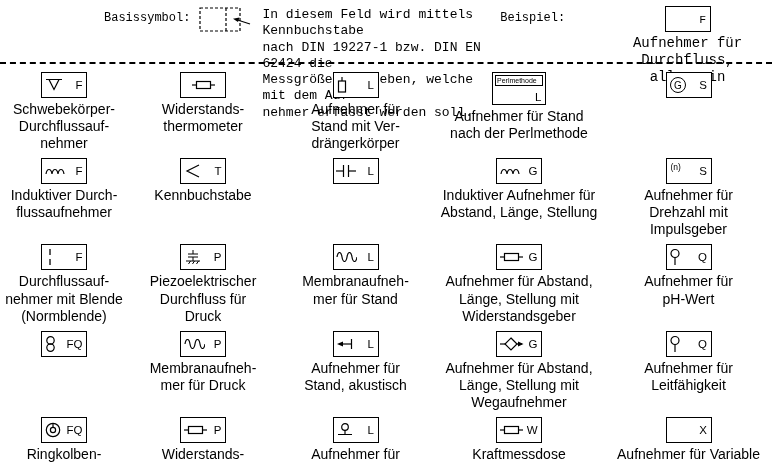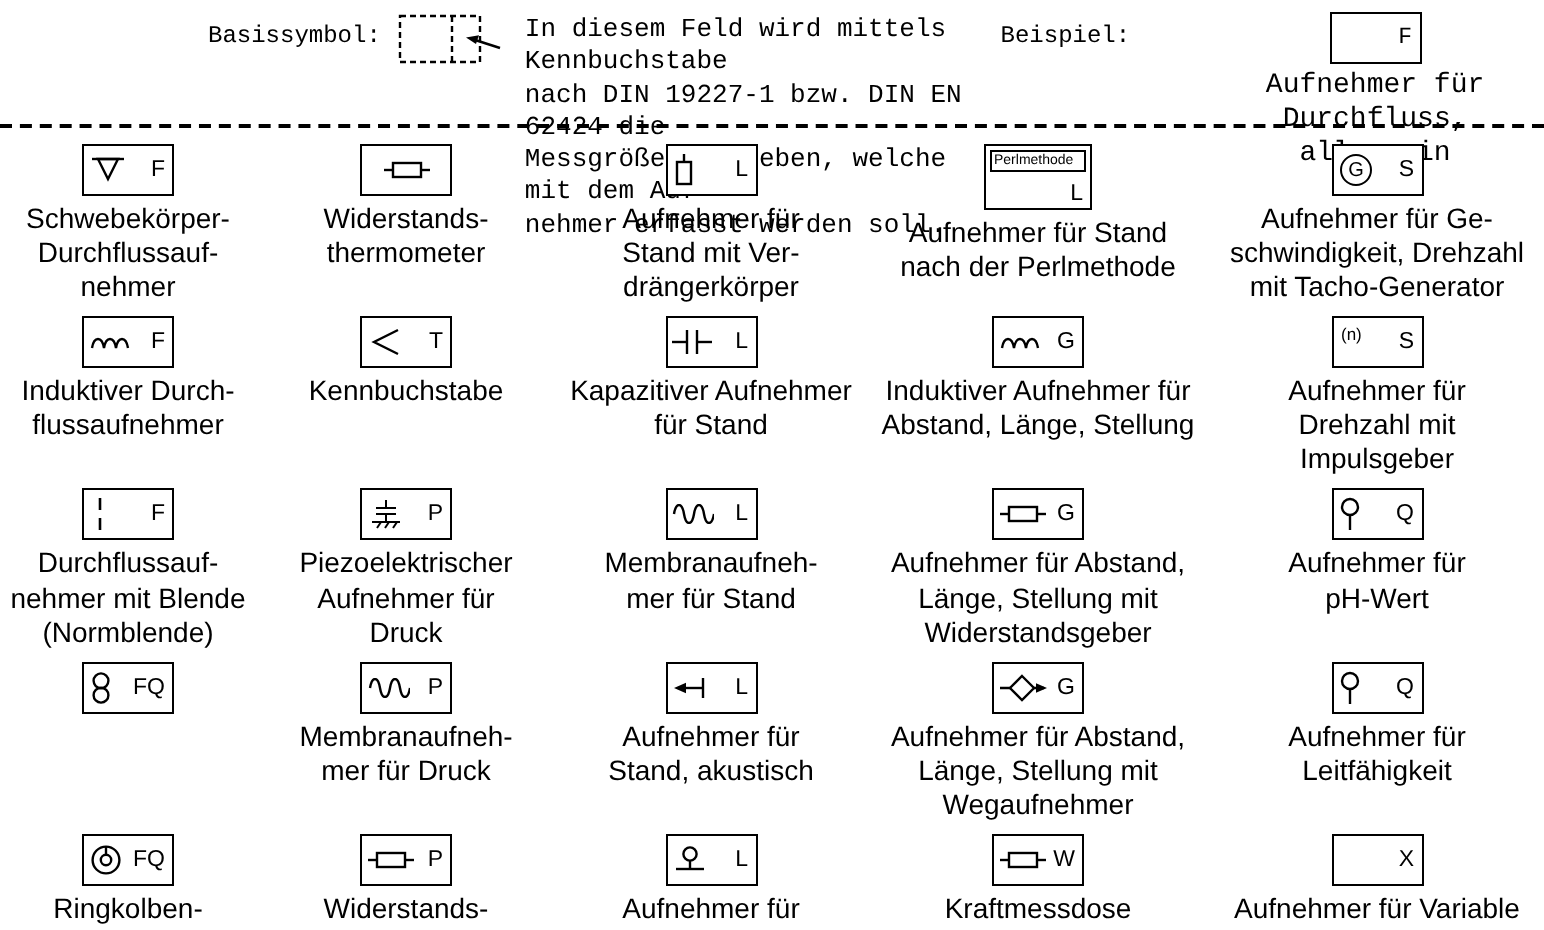--- a/index.html
+++ b/index.html
@@ -116,23 +116,20 @@
           <span class="sym-letter low">L</span>
         </div>
         <div class="caption">Aufnehmer für Stand
 nach der Perlmethode</div>
       </div>
       <div class="cell">
         <div class="sym-box">
           <span class="sym-circletext">G</span>
           <span class="sym-letter">S</span>
         </div>
-        <div class="caption">Aufnehmer für Ge-
-schwindigkeit, Drehzahl
-mit Tacho-Generator</div>
       </div>
       <div class="cell">
         <div class="sym-box">
           <span class="sym-icon">
             <svg width="21" height="10" viewBox="0 0 21 10" stroke="#000" fill="none" stroke-width="1.2">
               <path d="M1,8 C2,2 6,2 7,8 C8,2 12,2 13,8 C14,2 18,2 19,8"></path>
             </svg>
           </span>
           <span class="sym-letter">F</span>
         </div>
@@ -155,22 +152,20 @@
           <span class="sym-icon">
             <svg width="20" height="14" viewBox="0 0 20 14" stroke="#000" fill="none" stroke-width="1.2">
               <line x1="0" y1="7" x2="7.5" y2="7"></line>
               <line x1="7.5" y1="1" x2="7.5" y2="13"></line>
               <line x1="12.5" y1="1" x2="12.5" y2="13"></line>
               <line x1="12.5" y1="7" x2="20" y2="7"></line>
             </svg>
           </span>
           <span class="sym-letter">L</span>
         </div>
-        <div class="caption">Kapazitiver Aufnehmer
-für Stand</div>
       </div>
       <div class="cell">
         <div class="sym-box">
           <span class="sym-icon">
             <svg width="21" height="10" viewBox="0 0 21 10" stroke="#000" fill="none" stroke-width="1.2">
               <path d="M1,8 C2,2 6,2 7,8 C8,2 12,2 13,8 C14,2 18,2 19,8"></path>
             </svg>
           </span>
           <span class="sym-letter">G</span>
         </div>
@@ -210,21 +205,21 @@
               <line x1="9" y1="8" x2="9" y2="12"></line>
               <line x1="2" y1="12" x2="16" y2="12"></line>
               <line x1="4.5" y1="15" x2="6.5" y2="12"></line>
               <line x1="8.5" y1="15" x2="10.5" y2="12"></line>
               <line x1="12.5" y1="15" x2="14.5" y2="12"></line>
             </svg>
           </span>
           <span class="sym-letter">P</span>
         </div>
         <div class="caption">Piezoelektrischer
-Aufnehmer für
+Durchfluss für
 Druck</div>
       </div>
       <div class="cell">
         <div class="sym-box">
           <span class="sym-icon">
             <svg width="21" height="10" viewBox="0 0 21 10" stroke="#000" fill="none" stroke-width="1.2">
               <path d="M1,5 C2,-1 5,-1 6,5 C7,11 10,11 11,5 C12,-1 15,-1 16,5 C17,11 20,11 21,5"></path>
             </svg>
           </span>
           <span class="sym-letter">L</span>

